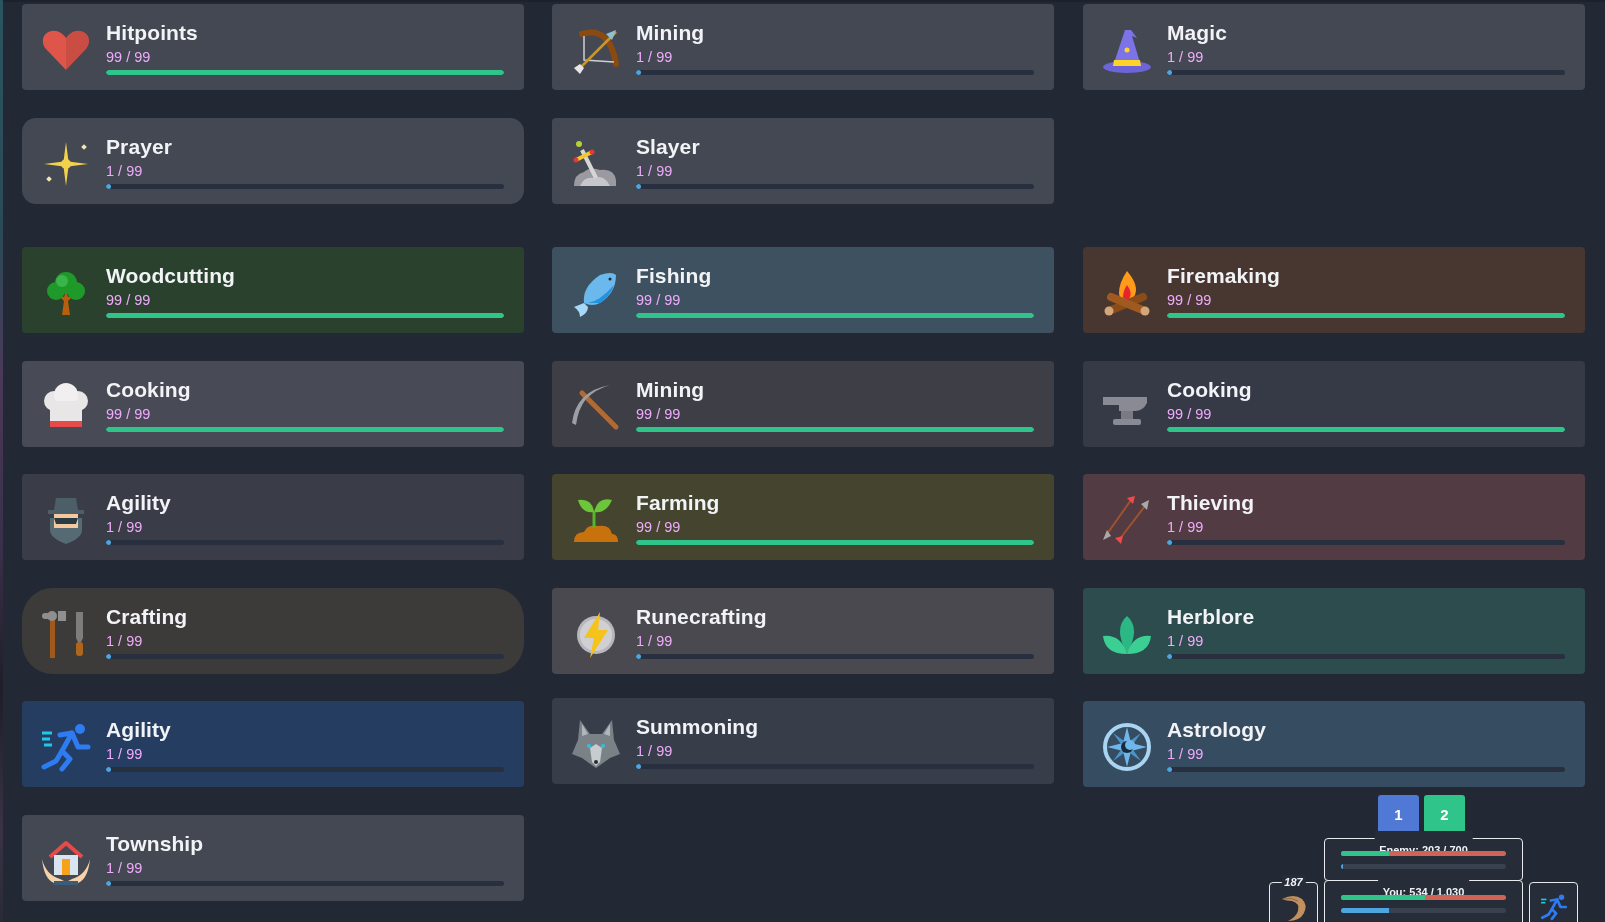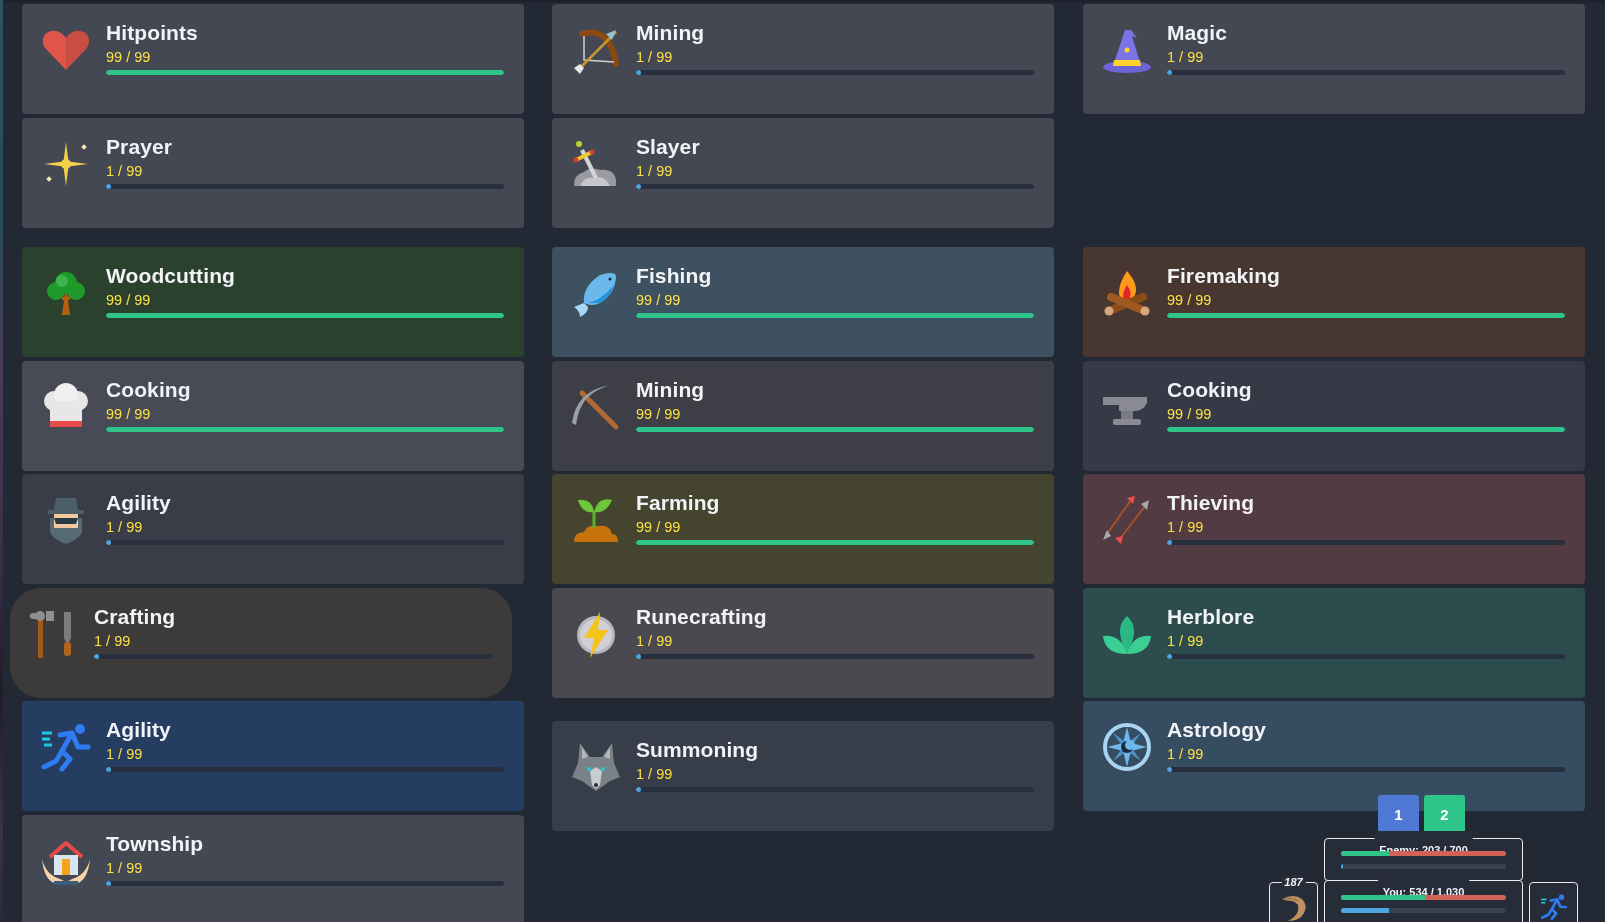--- a/index.html
+++ b/index.html
@@ -1,23 +1,23 @@
 <!DOCTYPE html>
 <html><head>
 <meta charset="utf-8">
 <style>
   html,body{margin:0;padding:0;}
   body{width:1605px;height:922px;background:#222834;position:relative;overflow:hidden;font-family:"Liberation Sans","DejaVu Sans",sans-serif;}
   .topline{position:absolute;left:0;top:0;width:1605px;height:2px;background:#1c212b;}
   .leftstrip{position:absolute;left:0;top:0;width:3px;height:922px;background:linear-gradient(180deg,#2a5560 0%,#2b4a58 25%,#4a3a5a 40%,#3a2f48 60%,#1f1d28 75%,#3a3346 90%,#2a2a36 100%);}
-  .card{position:absolute;width:502px;height:110px;border-radius:4px;box-sizing:border-box;cursor:pointer;}
+  .card{position:absolute;width:502px;height:86px;border-radius:4px;box-sizing:border-box;cursor:pointer;}
   .card .icon{position:absolute;left:18px;top:20px;width:52px;height:52px;}
   .card .icon svg{width:52px;height:52px;display:block;}
   .card .name{position:absolute;left:84px;top:17px;font-size:21px;font-weight:bold;color:#f1f3f6;letter-spacing:0.1px;}
-  .card .lvl{position:absolute;left:84px;top:45px;font-size:14.5px;color:#fde047;}
+  .card .lvl{position:absolute;left:84px;top:45px;font-size:14.5px;color:#f0abfc;}
   .card .bar{position:absolute;left:84px;right:20px;top:66px;height:5px;border-radius:3px;background:#283040;overflow:hidden;}
   .card .fill{height:100%;border-radius:3px;}
   .fill.full{background:#2fc48a;width:100%;}
   .fill.min{background:#4ea6e0;width:5px;}
   .combat-btn{position:absolute;width:41px;height:38px;border-radius:3px;color:#fff;font-weight:bold;font-size:15px;display:flex;align-items:center;justify-content:center;cursor:pointer;}
   .hp-box{position:absolute;border:1.5px solid #e8eaee;border-radius:4px;background:#262c38;box-sizing:border-box;}
   .hp-label{position:absolute;top:-8px;left:50%;transform:translateX(-50%);background:#262c38;padding:12px 5px;color:#f1f3f6;font-size:11px;font-weight:bold;white-space:nowrap;line-height:14px;}
   .hp-bar{position:absolute;left:16px;right:16px;height:5px;border-radius:3px;background:#d06356;overflow:hidden;}
   .hp-bar .g{height:100%;background:#2fc48a;}
   .sub-bar{position:absolute;left:16px;right:16px;height:5px;border-radius:3px;background:#3a414e;overflow:hidden;}
@@ -72,21 +72,21 @@
         <circle cx="26" cy="26" r="2.5" fill="#ffd42a"></circle>
       </svg>
   </div>
   <div class="name">Magic</div>
   <div class="lvl">1 / 99</div>
   <div class="bar">
       <div class="fill min"></div>
     </div>
 </div>
 
-<div class="card" style="left:22px;top:118px;background:#434852;">
+<div class="card" style="left:22px;top:118px;background:#434852;border-radius:14px;">
   <div class="icon">
     <svg viewBox="0 0 52 52">
         <path d="M26 4 L28.5 23.5 L48 26 L28.5 28.5 L26 48 L23.5 28.5 L4 26 L23.5 23.5 Z" fill="#f4d14a"></path>
         <circle cx="26" cy="26" r="5" fill="#f4d14a"></circle>
         <rect x="42" y="7" width="4" height="4" transform="rotate(45 44 9)" fill="#f5e6b0"></rect>
         <rect x="7" y="39" width="4" height="4" transform="rotate(45 9 41)" fill="#f5e6b0"></rect>
       </svg>
   </div>
   <div class="name">Prayer</div>
   <div class="lvl">1 / 99</div>
@@ -255,21 +255,21 @@
         <path d="M14 44 L22 42 L20 50 Z" fill="#ef4b4b"></path>
       </svg>
   </div>
   <div class="name">Thieving</div>
   <div class="lvl">1 / 99</div>
   <div class="bar">
       <div class="fill min"></div>
     </div>
 </div>
 
-<div class="card" style="left:10px;top:588px;background:#3d3b3a;border-radius:31px;">
+<div class="card" style="left:22px;top:588px;background:#3d3b3a;border-radius:31px;">
   <div class="icon">
     <svg viewBox="0 0 52 52">
         <rect x="10" y="8" width="5" height="42" fill="#a0591a"></rect>
         <circle cx="12" cy="8" r="5" fill="#8f8f8f"></circle>
         <rect x="2" y="5" width="8" height="6" rx="3" fill="#8f8f8f"></rect>
         <rect x="18" y="3" width="8" height="10" fill="#8f8f8f"></rect>
         <rect x="36" y="4" width="7" height="26" fill="#7d7d7d"></rect>
         <path d="M36 30 L43 30 L41 34 L38 34 Z" fill="#7d7d7d"></path>
         <rect x="36" y="34" width="7" height="14" rx="3" fill="#b0651c"></rect>
       </svg>
@@ -323,21 +323,21 @@
         <line x1="4" y1="24" x2="12" y2="24" stroke="#1ec8e6" stroke-width="3"></line>
       </svg>
   </div>
   <div class="name">Agility</div>
   <div class="lvl">1 / 99</div>
   <div class="bar">
       <div class="fill min"></div>
     </div>
 </div>
 
-<div class="card" style="left:552px;top:721px;background:#373e4a;">
+<div class="card" style="left:552px;top:698px;background:#373e4a;">
   <div class="icon">
     <svg viewBox="0 0 52 52">
         <path d="M10 2 L20 16 L32 16 L42 2 L44 22 L50 36 L40 40 L26 50 L12 40 L2 36 L8 22 Z" fill="#7a8288"></path>
         <path d="M12 6 L18 16 L12 18 Z" fill="#b0b6ba"></path>
         <path d="M40 6 L34 16 L40 18 Z" fill="#b0b6ba"></path>
         <path d="M20 30 L26 26 L32 30 L30 44 L26 48 L22 44 Z" fill="#c6ccd0"></path>
         <circle cx="19" cy="28" r="2" fill="#2bc4e0"></circle>
         <circle cx="33" cy="28" r="2" fill="#2bc4e0"></circle>
         <circle cx="26" cy="44" r="2" fill="#2a2a2a"></circle>
       </svg>

